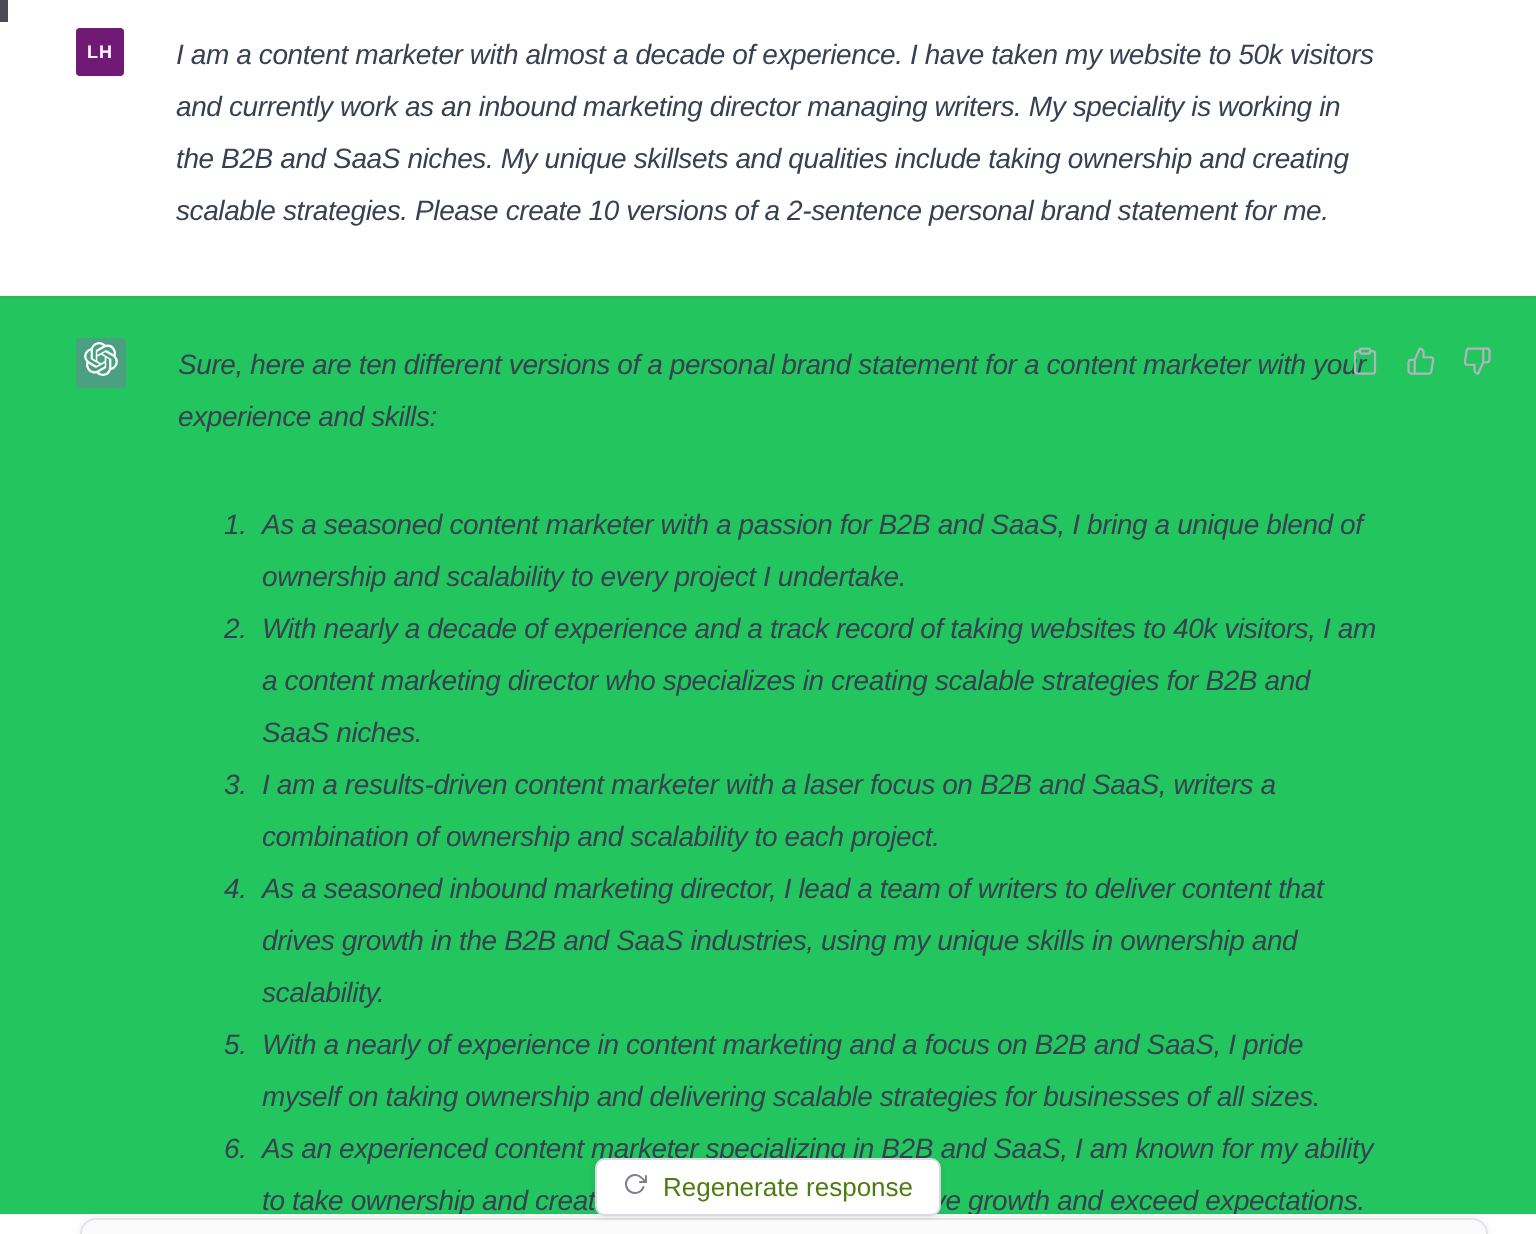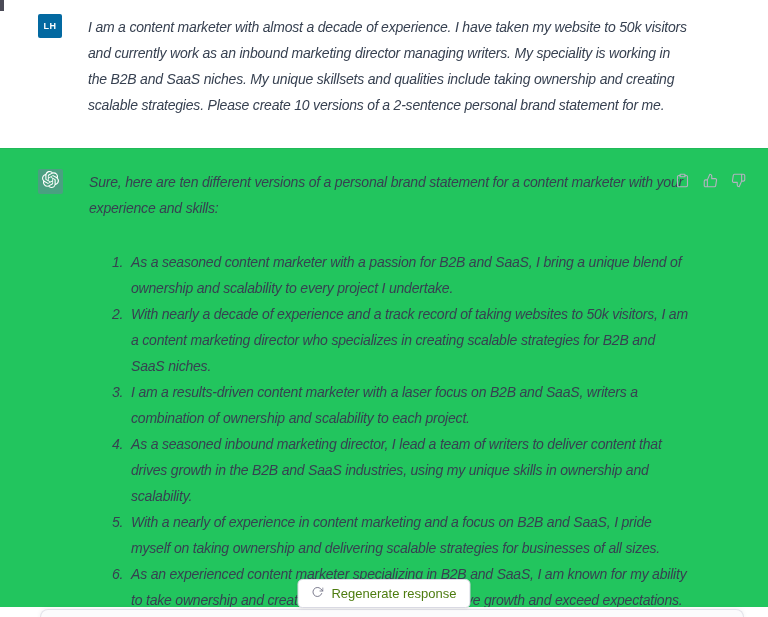--- a/index.html
+++ b/index.html
@@ -37,21 +37,21 @@
   }
   .row-assistant .row-inner { padding-top: 20px; }
 
   .avatar {
     flex: 0 0 auto;
     width: 24px; height: 24px;
     border-radius: 2px;
     display: flex; align-items: center; justify-content: center;
   }
   .avatar-user {
-    background: #0369a1;
+    background: #701a75;
     color: #ffffff;
     font-size: 9px; font-weight: bold; letter-spacing: 0.5px;
   }
   .avatar-assistant { background: #4aa081; width: 25px; height: 25px; }
   .avatar-assistant svg { width: 17px; height: 17px; fill: #ffffff; }
 
   .message {
     width: 600px;
     font-size: 14px;
     line-height: 26px;
@@ -143,21 +143,21 @@
         <span>
           <svg viewBox="0 0 24 24" aria-hidden="true">
             <path d="M22.2819 9.8211a5.9847 5.9847 0 0 0-.5157-4.9108 6.0462 6.0462 0 0 0-6.5098-2.9A6.0651 6.0651 0 0 0 4.9807 4.1818a5.9847 5.9847 0 0 0-3.9977 2.9 6.0462 6.0462 0 0 0 .7427 7.0966 5.98 5.98 0 0 0 .511 4.9107 6.051 6.051 0 0 0 6.5146 2.9001A5.9847 5.9847 0 0 0 13.2599 24a6.0557 6.0557 0 0 0 5.7718-4.2058 5.9894 5.9894 0 0 0 3.9977-2.9001 6.0557 6.0557 0 0 0-.7475-7.073zM13.2599 22.4301a4.4755 4.4755 0 0 1-2.8764-1.0408l.1419-.0804 4.7783-2.7582a.7948.7948 0 0 0 .3927-.6813v-6.7369l2.02 1.1686a.071.071 0 0 1 .038.0615v5.5826a4.504 4.504 0 0 1-4.4945 4.4849zm-9.6607-4.1254a4.4708 4.4708 0 0 1-.5346-3.0137l.142.0852 4.783 2.7582a.7712.7712 0 0 0 .7806 0l5.8428-3.3685v2.3324a.0804.0804 0 0 1-.0332.0615L9.74 19.9502a4.4992 4.4992 0 0 1-6.1408-1.6455zM2.3408 7.8956a4.485 4.485 0 0 1 2.3655-1.9728V11.6a.7664.7664 0 0 0 .3879.6765l5.8144 3.3543-2.0201 1.1685a.0757.0757 0 0 1-.071 0l-4.8303-2.7865A4.504 4.504 0 0 1 2.3408 7.8956zm16.5963 3.8558L13.1038 8.364 15.1192 7.2a.0757.0757 0 0 1 .071 0l4.8303 2.7913a4.4944 4.4944 0 0 1-.6765 8.1042v-5.6772a.79.79 0 0 0-.407-.667zm2.0107-3.0231l-.142-.0852-4.7735-2.7818a.7759.7759 0 0 0-.7854 0L9.409 9.2297V6.8974a.0662.0662 0 0 1 .0284-.0615l4.8303-2.7866a4.4992 4.4992 0 0 1 6.6802 4.66zM8.3065 12.863l-2.02-1.1638a.0804.0804 0 0 1-.038-.0567V6.0742a4.4992 4.4992 0 0 1 7.3757-3.4537l-.142.0805L8.704 5.459a.7948.7948 0 0 0-.3927.6813zm1.0976-2.3654l2.602-1.4998 2.6069 1.4998v2.9994l-2.5974 1.4997-2.6067-1.4997z"></path>
           </svg>
         </span>
       </div>
       <div class="message">
         <p>Sure, here are ten different versions of a personal brand statement for a content marketer with your experience and skills:</p>
         <ol>
           <li>As a seasoned content marketer with a passion for B2B and SaaS, I bring a unique blend of ownership and scalability to every project I undertake.</li>
-          <li>With nearly a decade of experience and a track record of taking websites to 50k visitors, I am a content marketing director who specializes in creating scalable strategies for B2B and SaaS niches.</li>
+          <li>With nearly a decade of experience and a track record of taking websites to 40k visitors, I am a content marketing director who specializes in creating scalable strategies for B2B and SaaS niches.</li>
           <li>I am a results-driven content marketer with a laser focus on B2B and SaaS, writers a combination of ownership and scalability to each project.</li>
           <li>As a seasoned inbound marketing director, I lead a team of writers to deliver content that drives growth in the B2B and SaaS industries, using my unique skills in ownership and scalability.</li>
           <li>With a nearly of experience in content marketing and a focus on B2B and SaaS, I pride myself on taking ownership and delivering scalable strategies for businesses of all sizes.</li>
           <li>As an experienced content marketer specializing in B2B and SaaS, I am known for my ability to take ownership and create scalable strategies that drive growth and exceed expectations.</li>
         </ol>
       </div>
 
       <div class="msg-actions">
         <button class="icon-btn" aria-label="Copy">
           <span>

